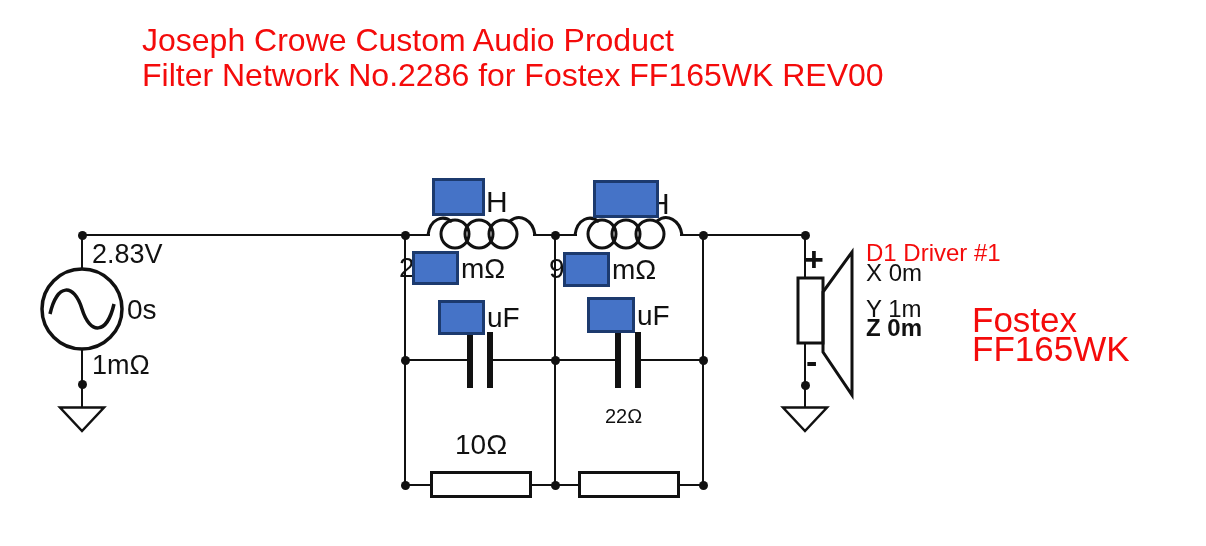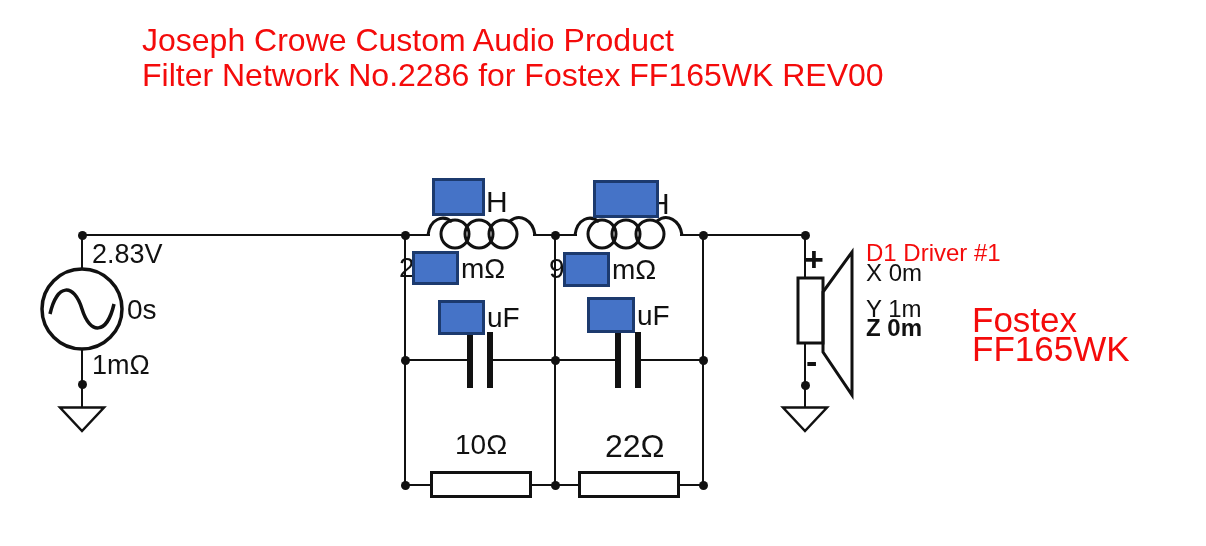--- a/index.html
+++ b/index.html
@@ -108,21 +108,21 @@
   <div class="lbl" style="left:487px; top:303px; font-size:28px;">uF</div>
   <div class="redact" style="left:438px; top:300px; width:47px; height:35px;"></div>
 
   <div class="plate" style="left:615px; top:332px;"></div>
   <div class="plate" style="left:635px; top:332px;"></div>
   <div class="lbl" style="left:637px; top:301px; font-size:28px;">uF</div>
   <div class="redact" style="left:587px; top:297px; width:48px; height:36px;"></div>
 
   <div class="lbl" style="left:455px; top:430px; font-size:28px;">10Ω</div>
   <div class="rbox" style="left:430px; top:471px;"></div>
-  <div class="lbl" style="left:605px; top:430px; font-size:32px;">22Ω</div>
+  <div class="lbl" style="left:605px; top:406px; font-size:20px;">22Ω</div>
   <div class="rbox" style="left:578px; top:471px;"></div>
 
   <svg style="left:780px; top:240px;" width="92" height="160">
     <polygon class="sym" points="43,52 72,12 72,155 43,112" stroke-width="3" fill="#ffffff"></polygon>
     <rect class="sym" x="18" y="38" width="25" height="65" stroke-width="3" fill="#ffffff"></rect>
   </svg>
   <div class="lbl" style="left:804px; top:242px; font-size:34px; font-weight:bold;">+</div>
   <div class="lbl" style="left:806px; top:344px; font-size:34px; font-weight:bold;">-</div>
 
   <svg style="left:781px; top:406px;" width="48" height="27">

